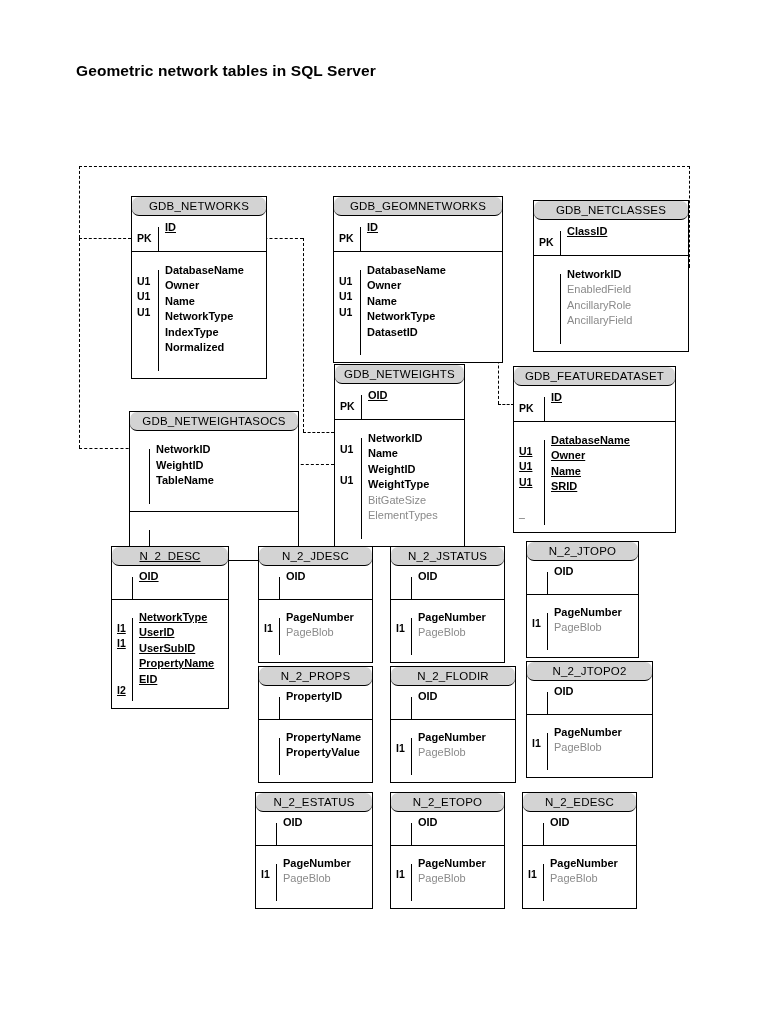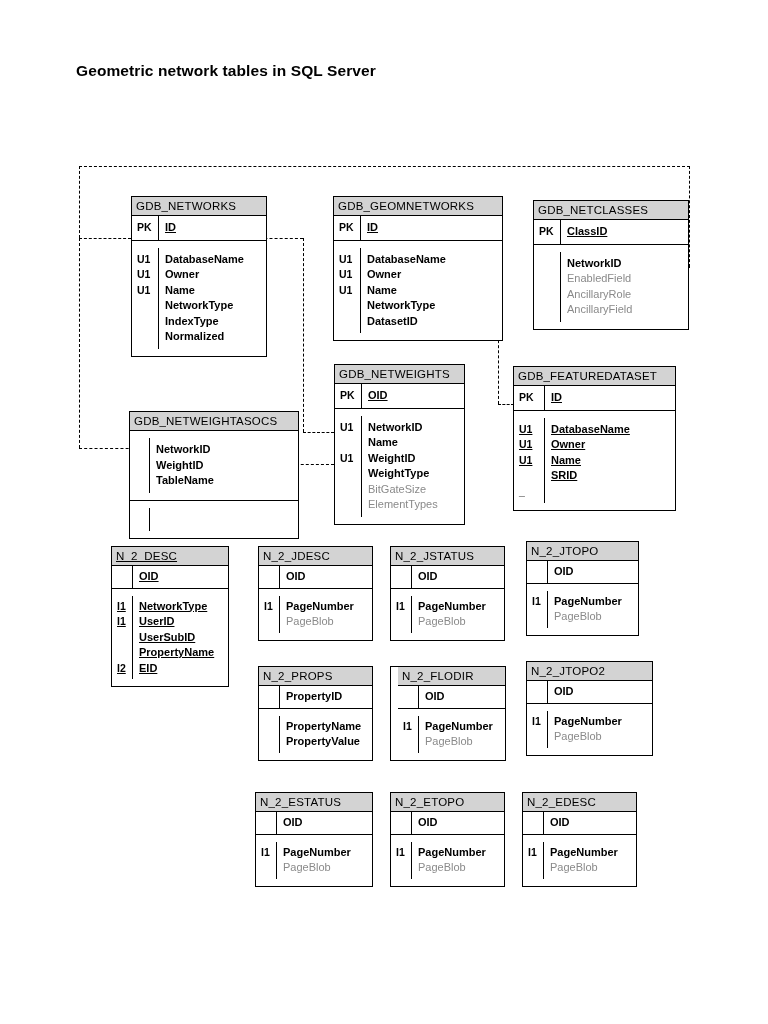--- a/index.html
+++ b/index.html
@@ -38,45 +38,47 @@
     position: absolute;
     box-sizing: border-box;
     border: 1.4px solid #000;
     background: #ffffff;
     z-index: 5;
   }
   .ent-header {
     box-sizing: border-box;
     border-bottom: 1.4px solid #000;
     background: #d3d3d3;
-    text-align: left;
+    text-align: center;
     font-size: 11.5px;
     color: #000;
     padding: 3px 4px 3px 4px;
     white-space: nowrap;
     letter-spacing: 0.2px;
+    border-radius: 7px;
   }
   .ent-section {
     display: flex;
     box-sizing: border-box;
   }
   .ent-section.divider {
     border-top: 1.4px solid #000;
   }
   .keycol {
     box-sizing: border-box;
     flex: 0 0 auto;
     border-right: 1.4px solid #000;
     padding: 4px 4px 4px 5px;
     font-size: 10.5px;
     font-weight: bold;
     color: #000;
     line-height: 15.5px;
     text-align: left;
     white-space: nowrap;
+    margin-top: 11px;
   }
   .attrcol {
     box-sizing: border-box;
     flex: 1 1 auto;
     padding: 4px 5px 4px 6px;
     font-size: 11px;
     line-height: 15.5px;
     color: #000;
     white-space: nowrap;
   }
@@ -406,21 +408,21 @@
         <div class="row"></div>
         <div class="row"></div>
       </div>
       <div class="attrcol">
         <div class="row b">PropertyName</div>
         <div class="row b">PropertyValue</div>
       </div>
     </div>
   </div>
 
-  <div class="entity tight" style="left:390px; top:666px; width:116px;padding-left:7px;">
+  <div class="entity tight" style="left:390px; top:666px; width:126px;">
     <div class="ent-header">N_2_FLODIR</div>
     <div class="ent-section">
       <div class="keycol" style="width:21px;">
         <div class="row"></div>
       </div>
       <div class="attrcol">
         <div class="row b">OID</div>
       </div>
     </div>
     <div class="ent-section divider pad-t pad-b">

